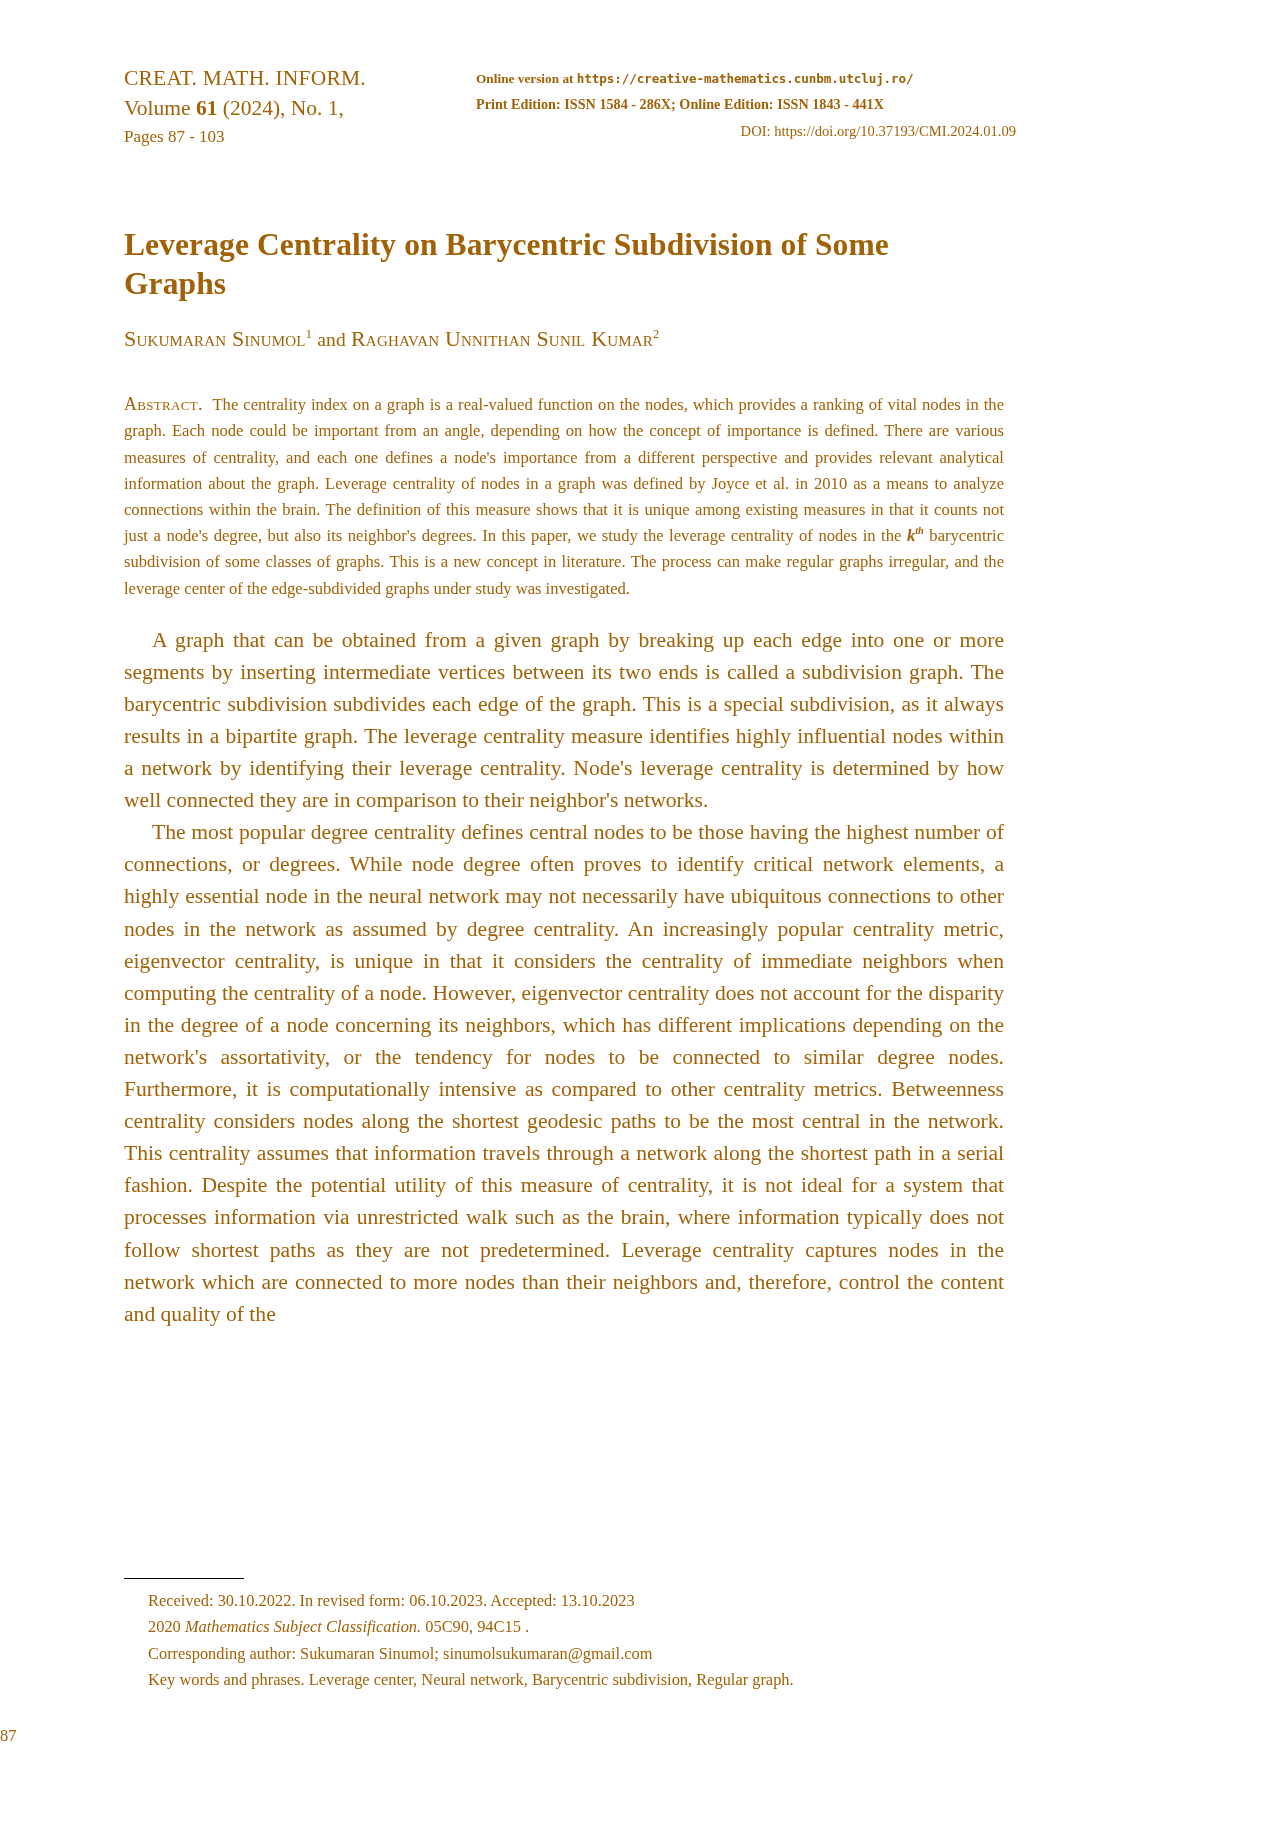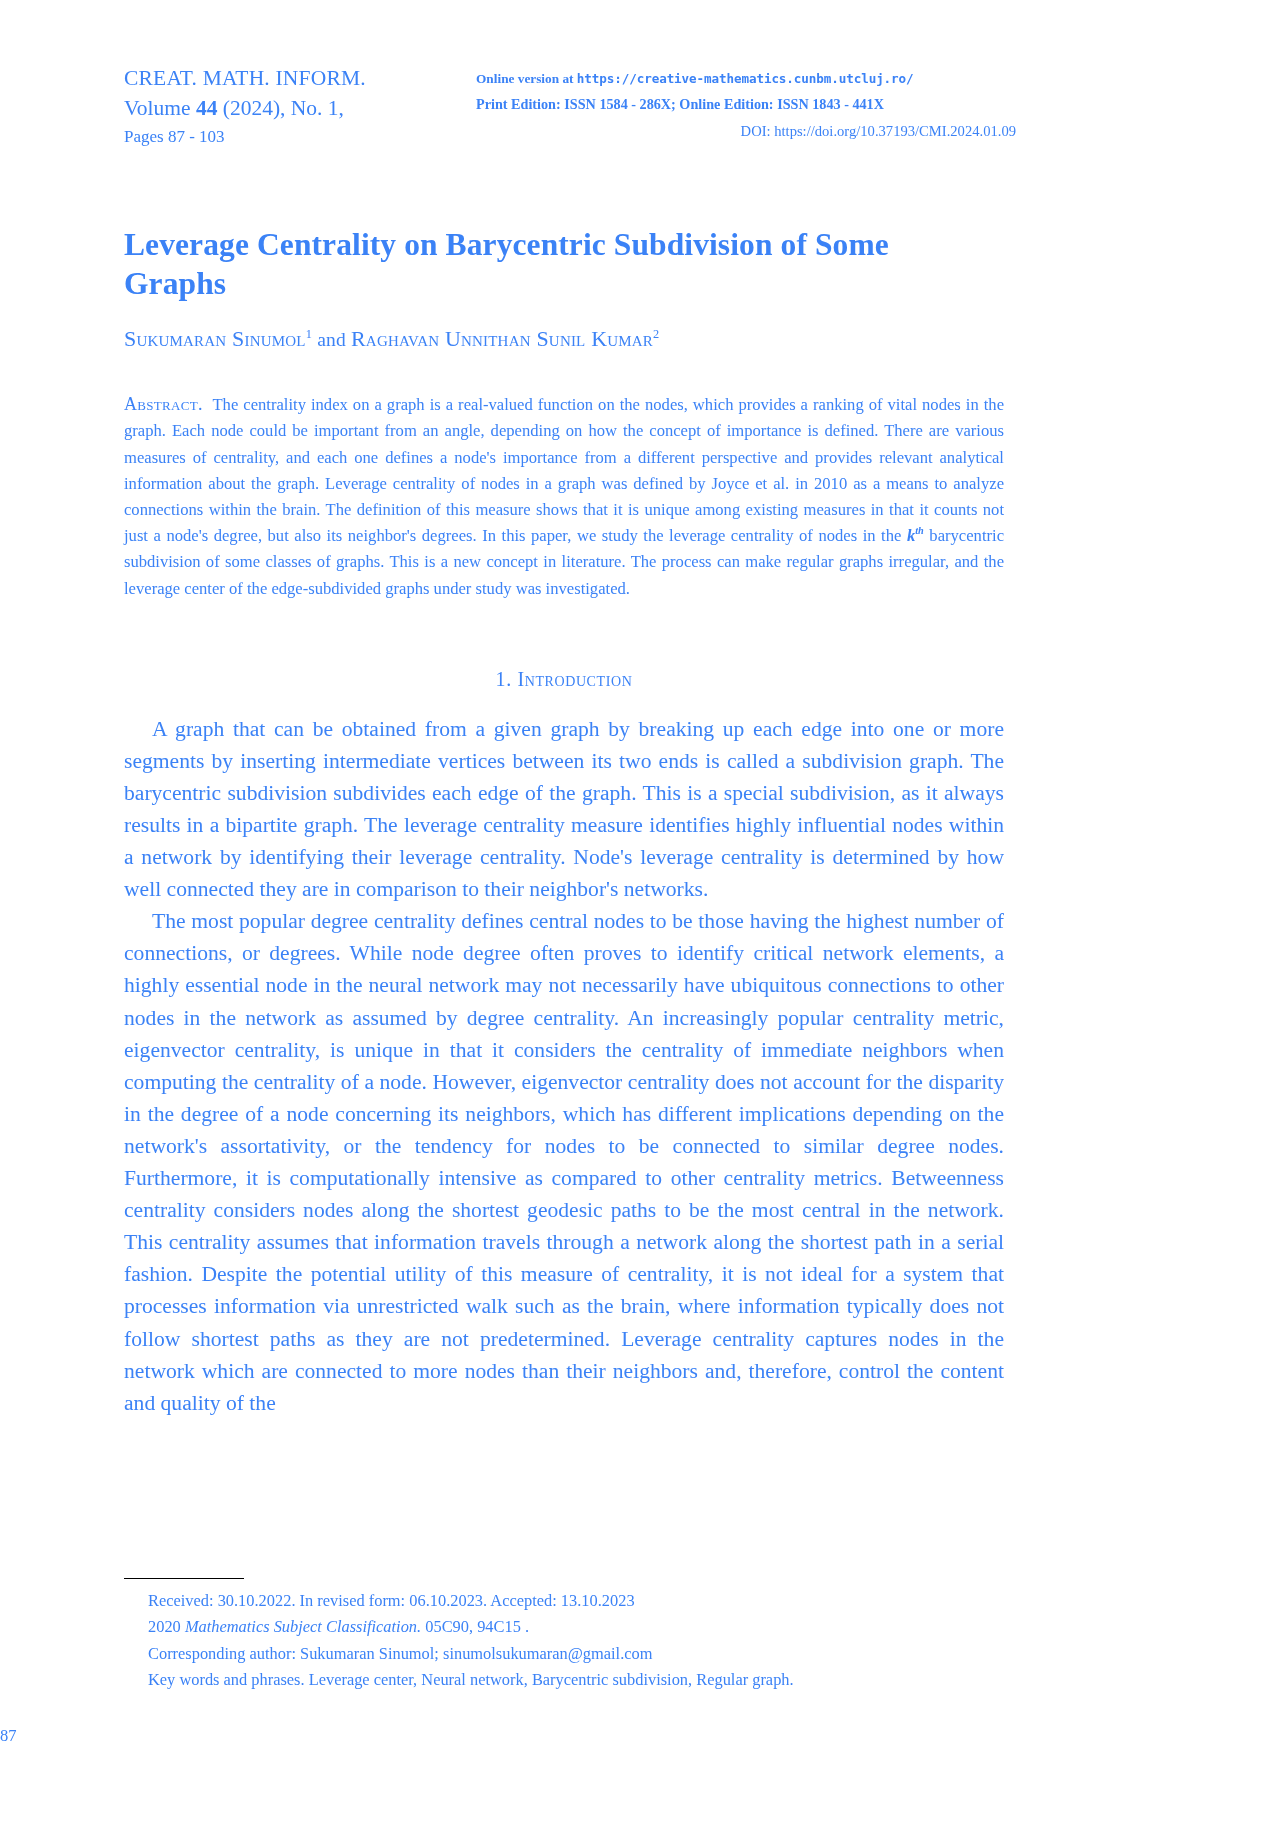--- a/index.html
+++ b/index.html
@@ -7,21 +7,21 @@
     padding: 0;
     background: #ffffff;
   }
   .page {
     position: relative;
     width: 1280px;
     height: 1832px;
     background: #ffffff;
     margin: 0 auto;
     font-family: "Liberation Serif", "DejaVu Serif", serif;
-    color: #3b82f6;
+    color: #a16207;
     box-sizing: border-box;
     overflow: hidden;
   }
   .content {
     position: absolute;
     left: 124px;
     top: 0;
     width: 880px;
   }
 
@@ -189,39 +189,38 @@
 <body>
 
 <div class="page">
 
   <div class="content">
 
     <div class="masthead">
 
       <div class="masthead-left">
         <div class="mh-journal">CREAT. MATH. INFORM.</div>
-        <div class="mh-volume"><span>Volume </span><b>44</b><span> (2024), No. 1,</span></div>
+        <div class="mh-volume"><span>Volume </span><b>61</b><span> (2024), No. 1,</span></div>
         <div class="mh-pages">Pages 87 - 103</div>
       </div>
 
       <div class="masthead-right">
         <div class="mh-online"><span>Online version at </span><span class="url">https://creative-mathematics.cunbm.utcluj.ro/</span></div>
         <div class="mh-issn">Print Edition: ISSN 1584 - 286X; Online Edition: ISSN 1843 - 441X</div>
         <div class="mh-doi">DOI: https://doi.org/10.37193/CMI.2024.01.09</div>
       </div>
 
     </div>
 
     <h1 class="title">Leverage Centrality on Barycentric Subdivision of Some Graphs</h1>
 
     <div class="authors"><span>Sukumaran Sinumol</span><sup>1</sup><span class="plain"> and </span><span>Raghavan Unnithan Sunil Kumar</span><sup>2</sup></div>
 
     <div class="abstract"><span class="lead">Abstract.</span>&nbsp; <span>The centrality index on a graph is a real-valued function on the nodes, which provides a ranking of vital nodes in the graph. Each node could be important from an angle, depending on how the concept of importance is defined. There are various measures of centrality, and each one defines a node's importance from a different perspective and provides relevant analytical information about the graph. Leverage centrality of nodes in a graph was defined by Joyce et al. in 2010 as a means to analyze connections within the brain. The definition of this measure shows that it is unique among existing measures in that it counts not just a node's degree, but also its neighbor's degrees. In this paper, we study the leverage centrality of nodes in the </span><span class="kth"><span>k</span><sup>th</sup></span><span> barycentric subdivision of some classes of graphs. This is a new concept in literature. The process can make regular graphs irregular, and the leverage center of the edge-subdivided graphs under study was investigated.</span></div>
 
-    <div class="section-head"><span>1.</span> <span>Introduction</span></div>
 
     <div class="body">
       <p class="indent">A graph that can be obtained from a given graph by breaking up each edge into one or more segments by inserting intermediate vertices between its two ends is called a subdivision graph. The barycentric subdivision subdivides each edge of the graph. This is a special subdivision, as it always results in a bipartite graph. The leverage centrality measure identifies highly influential nodes within a network by identifying their leverage centrality. Node's leverage centrality is determined by how well connected they are in comparison to their neighbor's networks.</p>
       <p class="indent">The most popular degree centrality defines central nodes to be those having the highest number of connections, or degrees. While node degree often proves to identify critical network elements, a highly essential node in the neural network may not necessarily have ubiquitous connections to other nodes in the network as assumed by degree centrality. An increasingly popular centrality metric, eigenvector centrality, is unique in that it considers the centrality of immediate neighbors when computing the centrality of a node. However, eigenvector centrality does not account for the disparity in the degree of a node concerning its neighbors, which has different implications depending on the network's assortativity, or the tendency for nodes to be connected to similar degree nodes. Furthermore, it is computationally intensive as compared to other centrality metrics. Betweenness centrality considers nodes along the shortest geodesic paths to be the most central in the network. This centrality assumes that information travels through a network along the shortest path in a serial fashion. Despite the potential utility of this measure of centrality, it is not ideal for a system that processes information via unrestricted walk such as the brain, where information typically does not follow shortest paths as they are not predetermined. Leverage centrality captures nodes in the network which are connected to more nodes than their neighbors and, therefore, control the content and quality of the</p>
     </div>
 
   </div>
 
   <div class="fn-rule"></div>
 

